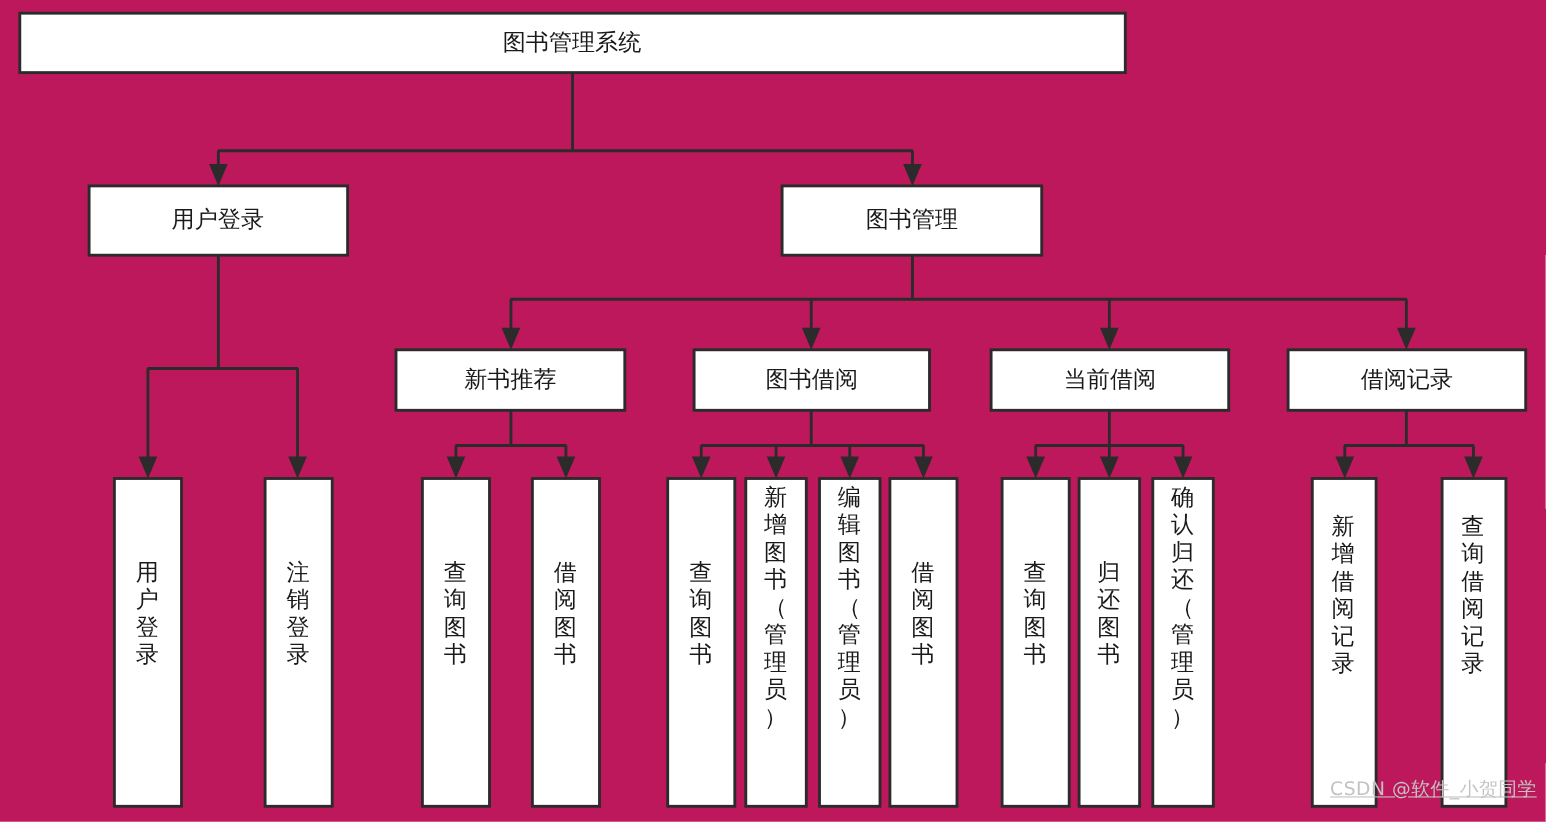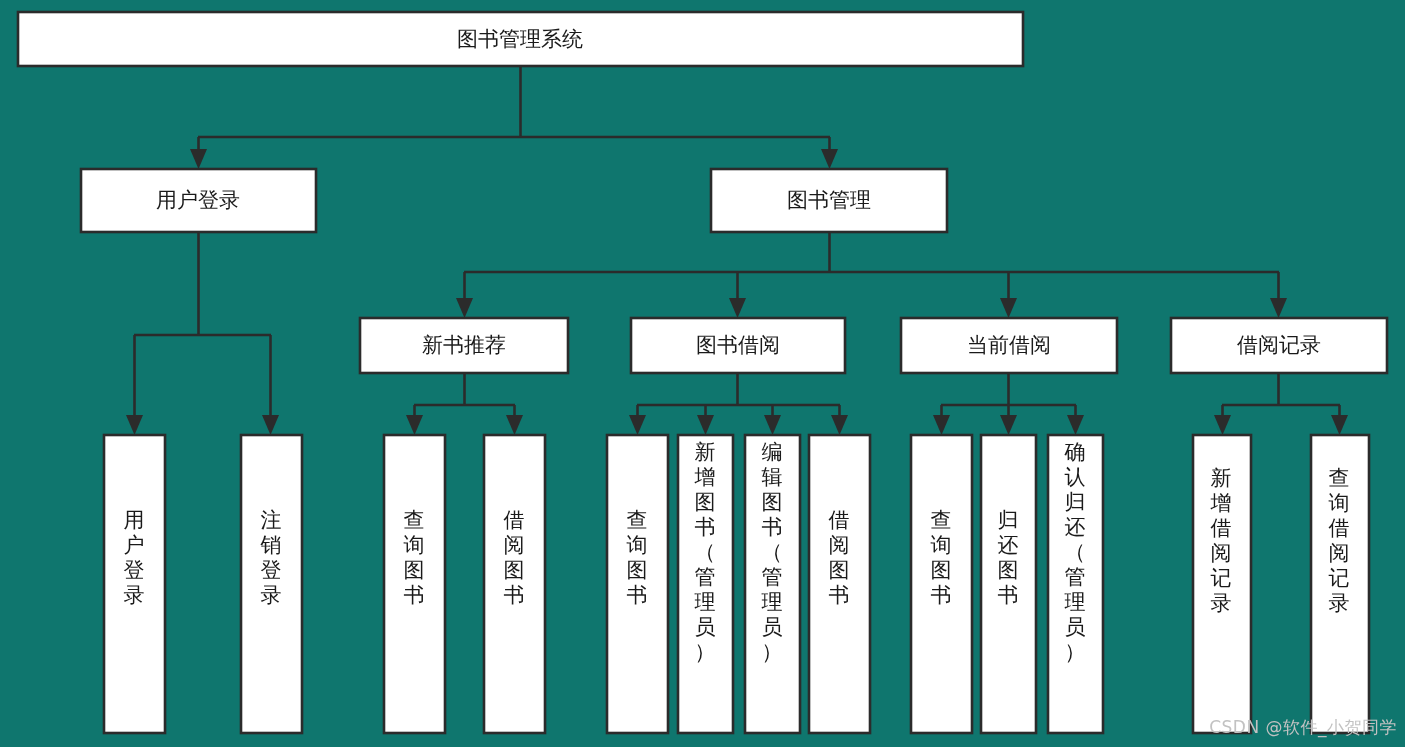--- a/index.html
+++ b/index.html
@@ -10,21 +10,21 @@
   body {
     width: 1405px;
     height: 747px;
     font-family: "DejaVu Sans", "Liberation Sans", sans-serif;
     overflow: hidden;
   }
   #diagram-root {
     position: relative;
     width: 1405px;
     height: 747px;
-    background: #0f766e;
+    background: #be185d;
   }
   svg#flow-svg {
     position: absolute;
     left: 0;
     top: 0;
     width: 1405px;
     height: 747px;
     display: block;
   }
   .node-box {
@@ -51,27 +51,28 @@
     fill: none;
     stroke-linecap: butt;
   }
   .arrow-head {
     fill: #2b2b2b;
     stroke: none;
   }
   .watermark {
     position: absolute;
     right: 8px;
-    bottom: 8px;
+    bottom: 18px;
     font-family: "DejaVu Sans", "Liberation Sans", sans-serif;
     font-size: 17px;
     color: #c2c2c2;
     letter-spacing: 0.5px;
     white-space: nowrap;
     user-select: none;
+    text-decoration: underline;
   }
 </style>
 </head>
 <body>
 
 <div id="diagram-root">
 
   <svg id="flow-svg" viewBox="0 0 1405 747">
 
     <g>

